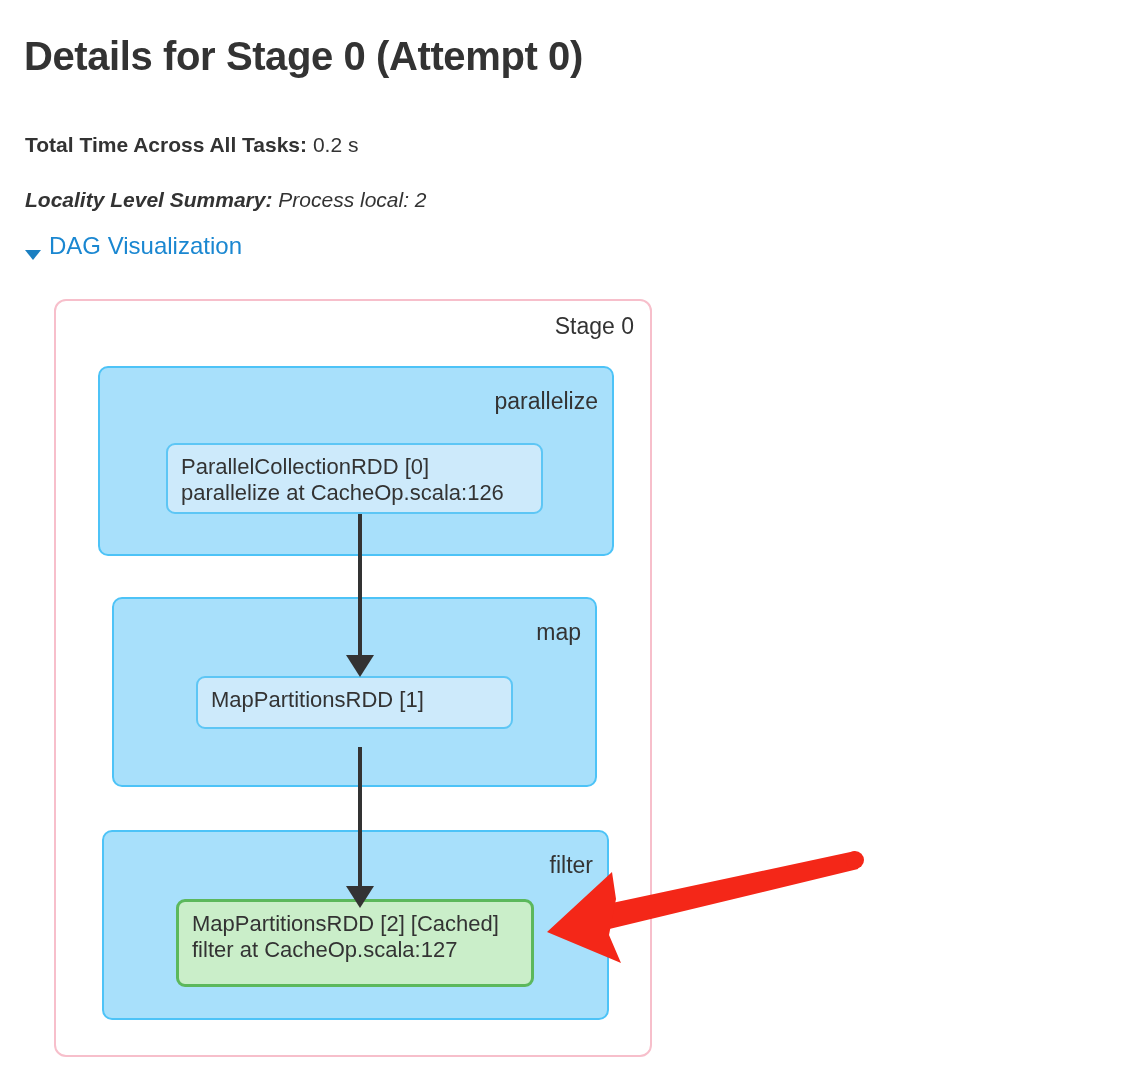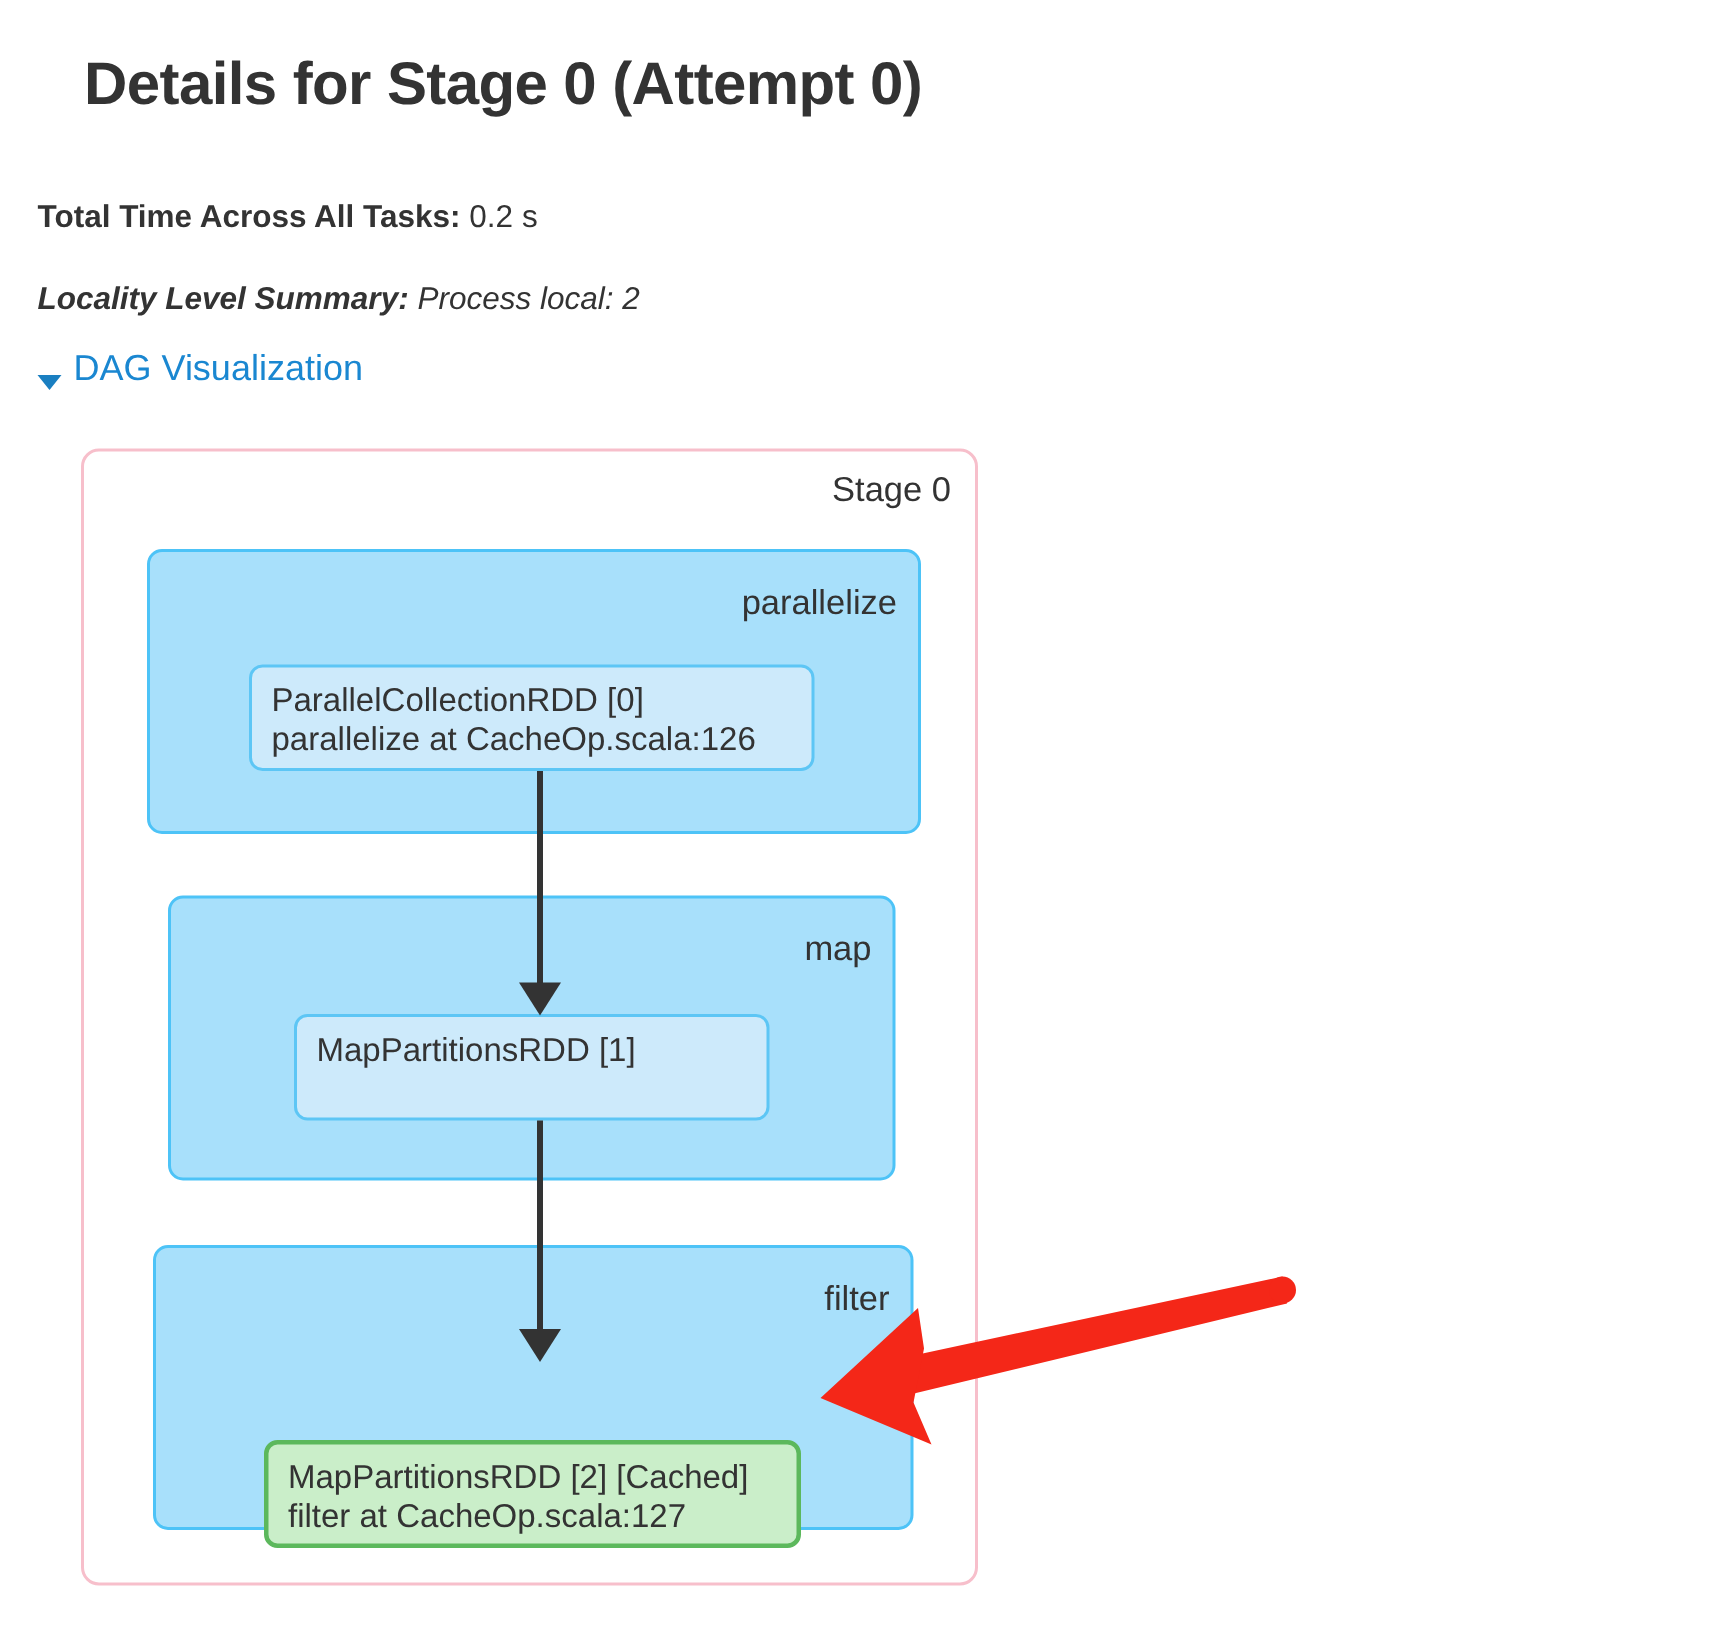--- a/index.html
+++ b/index.html
@@ -20,21 +20,20 @@
   
   #page-title {
     position: absolute;
     left: 24px;
     top: 34px;
     font-size: 40px;
     font-weight: bold;
     color: #333333;
     letter-spacing: -0.4px;
     white-space: nowrap;
-    margin-left: 32px;
   }
 
   .summary-line {
     position: absolute;
     left: 25px;
     font-size: 21px;
     color: #333333;
     white-space: nowrap;
   }
   #summary-total-time { top: 133px; }
@@ -129,22 +128,22 @@
     font-size: 22px;
     line-height: 1.17;
     color: #333333;
     white-space: nowrap;
   }
   .rdd-node.cached {
     background: #caeec9;
     border: 3px solid #5cb85c;
   }
   #node-parallelize { left: 166px; top: 443px; width: 377px; height: 71px; }
-  #node-map         { left: 196px; top: 676px; width: 317px; height: 71px; }
-  #node-filter      { left: 176px; top: 960px; width: 358px; height: 72px; }
+  #node-map         { left: 196px; top: 676px; width: 317px; height: 53px; }
+  #node-filter      { left: 176px; top: 899px; width: 358px; height: 88px; }
   .rdd-line { display: block; }
 
   
   #annotation-arrow {
     position: absolute;
     left: 0; top: 0;
     width: 1146px; height: 1088px;
     pointer-events: none;
   }
 </style>

